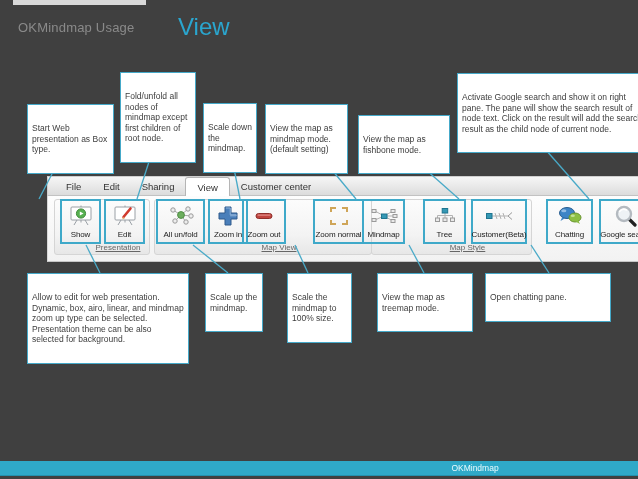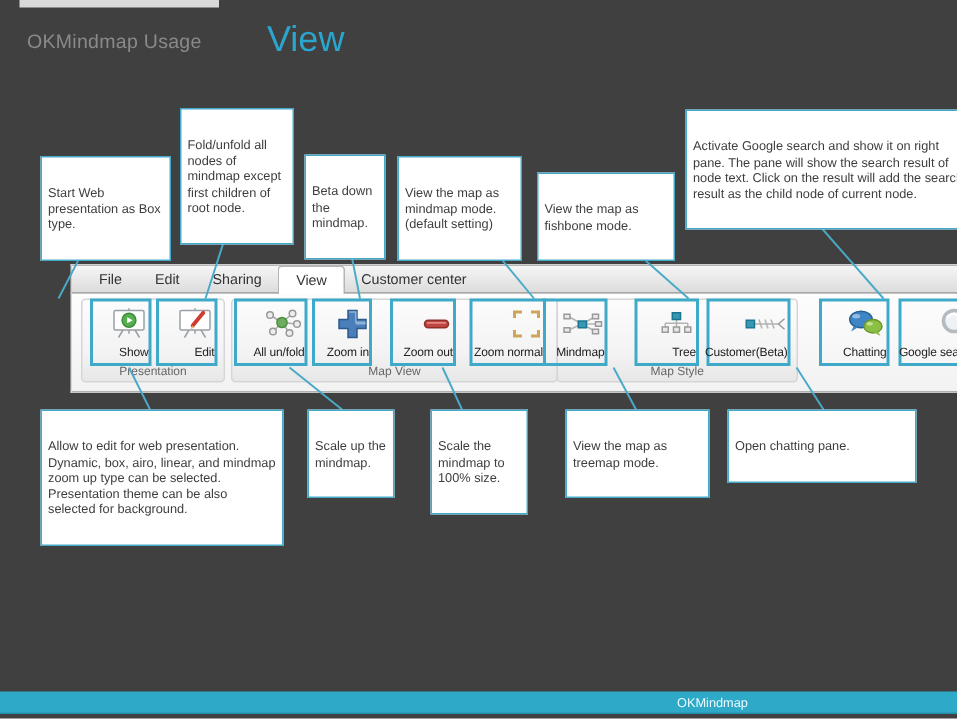--- a/index.html
+++ b/index.html
@@ -40,26 +40,26 @@
     position:absolute;left:0;top:20px;width:618px;height:66px;box-sizing:border-box;
     background:linear-gradient(#fdfdfd,#f2f2f2);
     border-left:1px solid #d8d8d8;border-right:1px solid #d8d8d8;border-bottom:1px solid #c6c6c6;
   }
   .group{
     position:absolute;top:3px;height:56px;box-sizing:border-box;
     background:linear-gradient(180deg,#fcfcfc 0%,#f3f3f3 65%,#e7e7e7 100%);
     border:1px solid #d5d5d5;border-radius:3px;
   }
   .group-label{
-    position:absolute;left:0;bottom:2px;width:100%;text-align:center;
-    font-size:8px;color:#666;
+    position:absolute;left:16px;bottom:2px;width:100%;text-align:center;
+    font-size:8px;color:#666;text-decoration:underline;
   }
   .btn{
     position:absolute;top:3px;height:45px;box-sizing:border-box;
-    border:2px solid #3fa9c9;display:flex;flex-direction:column;align-items:flex-end;
+    border:2px solid #3fa9c9;display:flex;flex-direction:column;align-items:center;
     justify-content:space-between;padding:4px 0 3px;cursor:pointer;z-index:3;background:transparent;
   }
   .bicon{height:22px;display:flex;align-items:center;justify-content:center;}
   .blabel{font-size:8px;color:#222;white-space:nowrap;letter-spacing:-.1px;}
 
   
   .footer-bar{
     position:absolute;left:0;top:461px;width:638px;height:14px;background:#2fa9c8;
     border-bottom:1px solid #2391ad;
   }
@@ -88,21 +88,21 @@
       <line x1="86" y1="245" x2="100" y2="273"></line>
       <line x1="193" y1="245" x2="228" y2="273"></line>
       <line x1="295" y1="245" x2="308" y2="273"></line>
       <line x1="409" y1="245" x2="424" y2="273"></line>
       <line x1="531" y1="245" x2="549" y2="273"></line>
     </g>
   </svg>
 
   <div class="callout" style="left:27px;top:104px;width:87px;min-height:39px">Start Web presentation as Box type.</div>
   <div class="callout" style="left:120px;top:72px;width:76px;min-height:71px">Fold/unfold all nodes of mindmap except first children of root node.</div>
-  <div class="callout" style="left:203px;top:103px;width:54px;min-height:40px">Beta down the mindmap.</div>
+  <div class="callout" style="left:203px;top:103px;width:54px;min-height:40px">Scale down the mindmap.</div>
   <div class="callout" style="left:265px;top:104px;width:83px;min-height:37px">View the map as mindmap mode. (default setting)</div>
   <div class="callout" style="left:358px;top:115px;width:92px;min-height:30px">View the map as fishbone mode.</div>
   <div class="callout" style="left:457px;top:73px;width:193px;min-height:58px">Activate Google search and show it on right pane. The pane will show the search result of node text. Click on the result will add the search result as the child node of current node.</div>
 
   <div class="callout" style="left:27px;top:273px;width:162px;min-height:62px">Allow to edit for web presentation. Dynamic, box, airo, linear, and mindmap zoom up type can be selected. Presentation theme can be also selected for background.</div>
   <div class="callout" style="left:205px;top:273px;width:58px;min-height:30px">Scale up the mindmap.</div>
   <div class="callout" style="left:287px;top:273px;width:65px;min-height:43px">Scale the mindmap to 100% size.</div>
   <div class="callout" style="left:377px;top:273px;width:96px;min-height:30px">View the map as treemap mode.</div>
   <div class="callout" style="left:485px;top:273px;width:126px;min-height:17px">Open chatting pane.</div>
 
@@ -181,21 +181,21 @@
       <div class="btn" style="left:160px;width:40px">
         <span class="bicon">
           <svg width="22" height="22" viewBox="0 0 22 22">
             <path d="M8 2 h6 v6 h6 v6 h-6 v6 h-6 v-6 h-6 v-6 h6 Z" fill="#4a7fba" stroke="#2f5a8c" stroke-width="1"></path>
             <path d="M8.8 3 h4.4 v6.8 h6 v1 h-6" fill="none" stroke="#8fb3d9" stroke-width="1"></path>
           </svg>
         </span>
         <span class="blabel">Zoom in</span>
       </div>
 
-      <div class="btn" style="left:212px;width:44px">
+      <div class="btn" style="left:194px;width:44px">
         <span class="bicon">
           <svg width="22" height="22" viewBox="0 0 22 22">
             <rect x="3" y="8.5" width="16" height="5" rx="2.5" fill="#c0443f" stroke="#8f2f2b"></rect>
             <rect x="4.5" y="9.6" width="13" height="1.2" rx="0.6" fill="#e08a86"></rect>
           </svg>
         </span>
         <span class="blabel">Zoom out</span>
       </div>
 
       <div class="btn" style="left:265px;width:51px">

